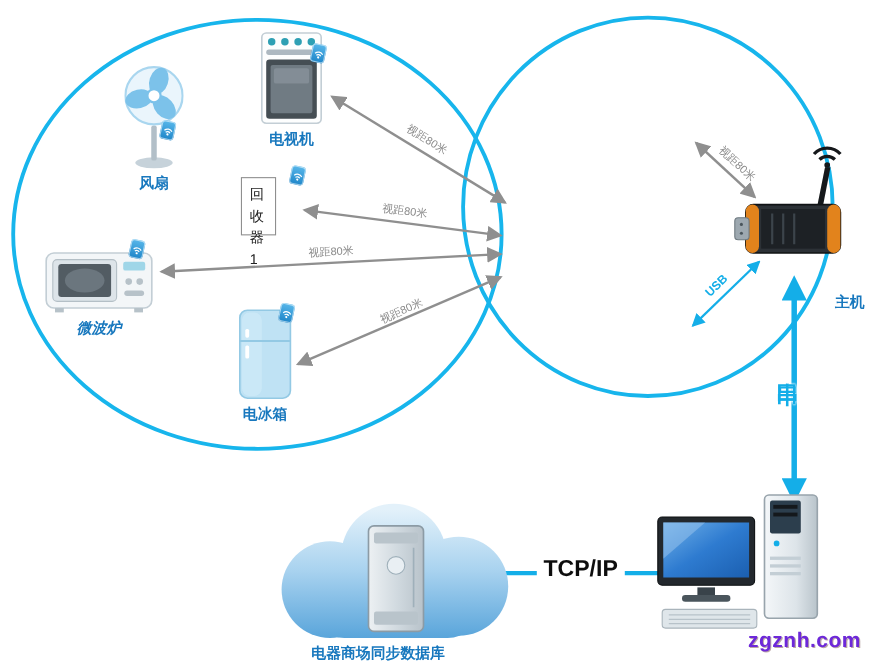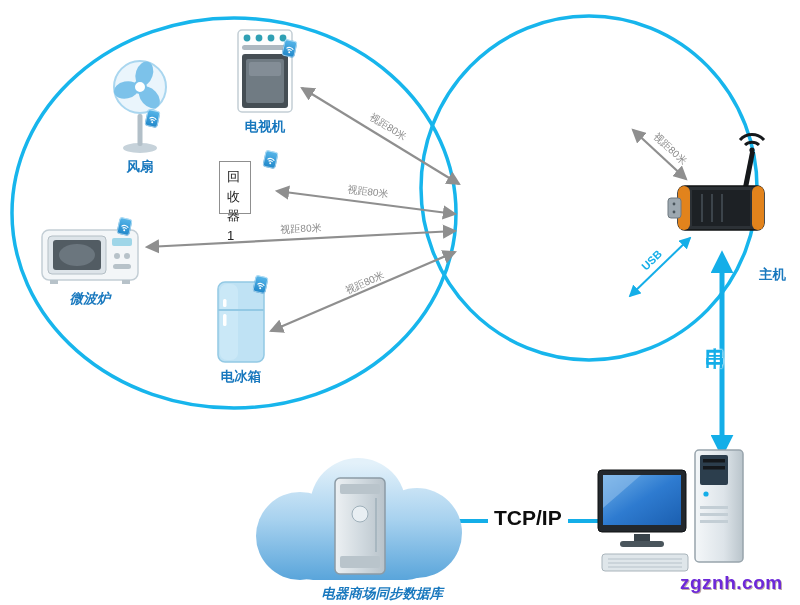--- a/index.html
+++ b/index.html
@@ -18,21 +18,21 @@
   #serial-label { position:absolute; left:701px; top:331px; z-index:4; writing-mode:vertical-rl; text-orientation:upright;
          font-size:21px; font-weight:bold; color:#14aee8; letter-spacing:3px;
          text-shadow:0 0 2px #fff,0 0 2px #fff; }
   #tcpip-label { position:absolute; left:468px; top:505px; z-index:4; background:#fff; padding:1px 6px;
          font-size:21px; font-weight:bold; color:#0d0d0d;margin-left:20px; }
   #usb-label { position:absolute; left:640px; top:254px; z-index:3; font-size:11px; font-weight:bold; color:#14aee8;
          transform:rotate(-44deg); text-shadow:0 0 2px #fff; }
   #watermark { position:absolute; left:680px; top:572px; z-index:5; font-size:19px; font-weight:bold; color:#6d28d9;
          text-shadow:1px 1px 0 rgba(60,0,0,.35); letter-spacing:0.5px; }
   #host-label { position:absolute; left:730px; top:242px; width:56px; text-align:right; z-index:2;margin-top:24px; }
-  #cloud-label { position:absolute; left:283px; top:581px; width:160px; text-align:right; z-index:2;font-style:italic; }
+  #cloud-label { position:absolute; left:283px; top:581px; width:160px; text-align:left; z-index:2; }
 </style>
 </head>
 <body>
 
 <div id="canvas">
 
   <svg id="wires" width="800" height="605" viewBox="0 0 800 605">
     <defs>
       <marker id="mg" viewBox="0 0 10 10" refX="8.5" refY="5" markerWidth="6.5" markerHeight="6.5" orient="auto-start-reverse">
         <path d="M0,0 L10,5 L0,10 Z" fill="#8f8f8f"></path>

